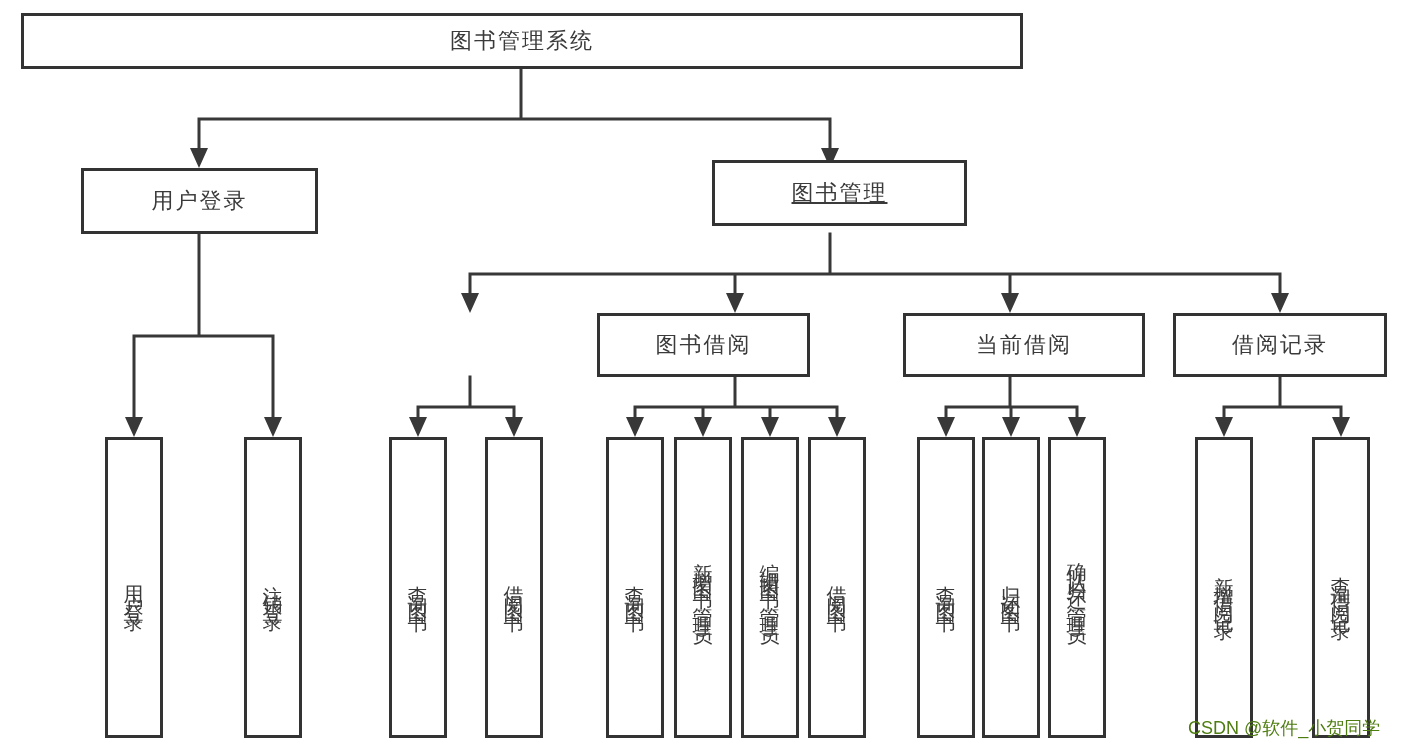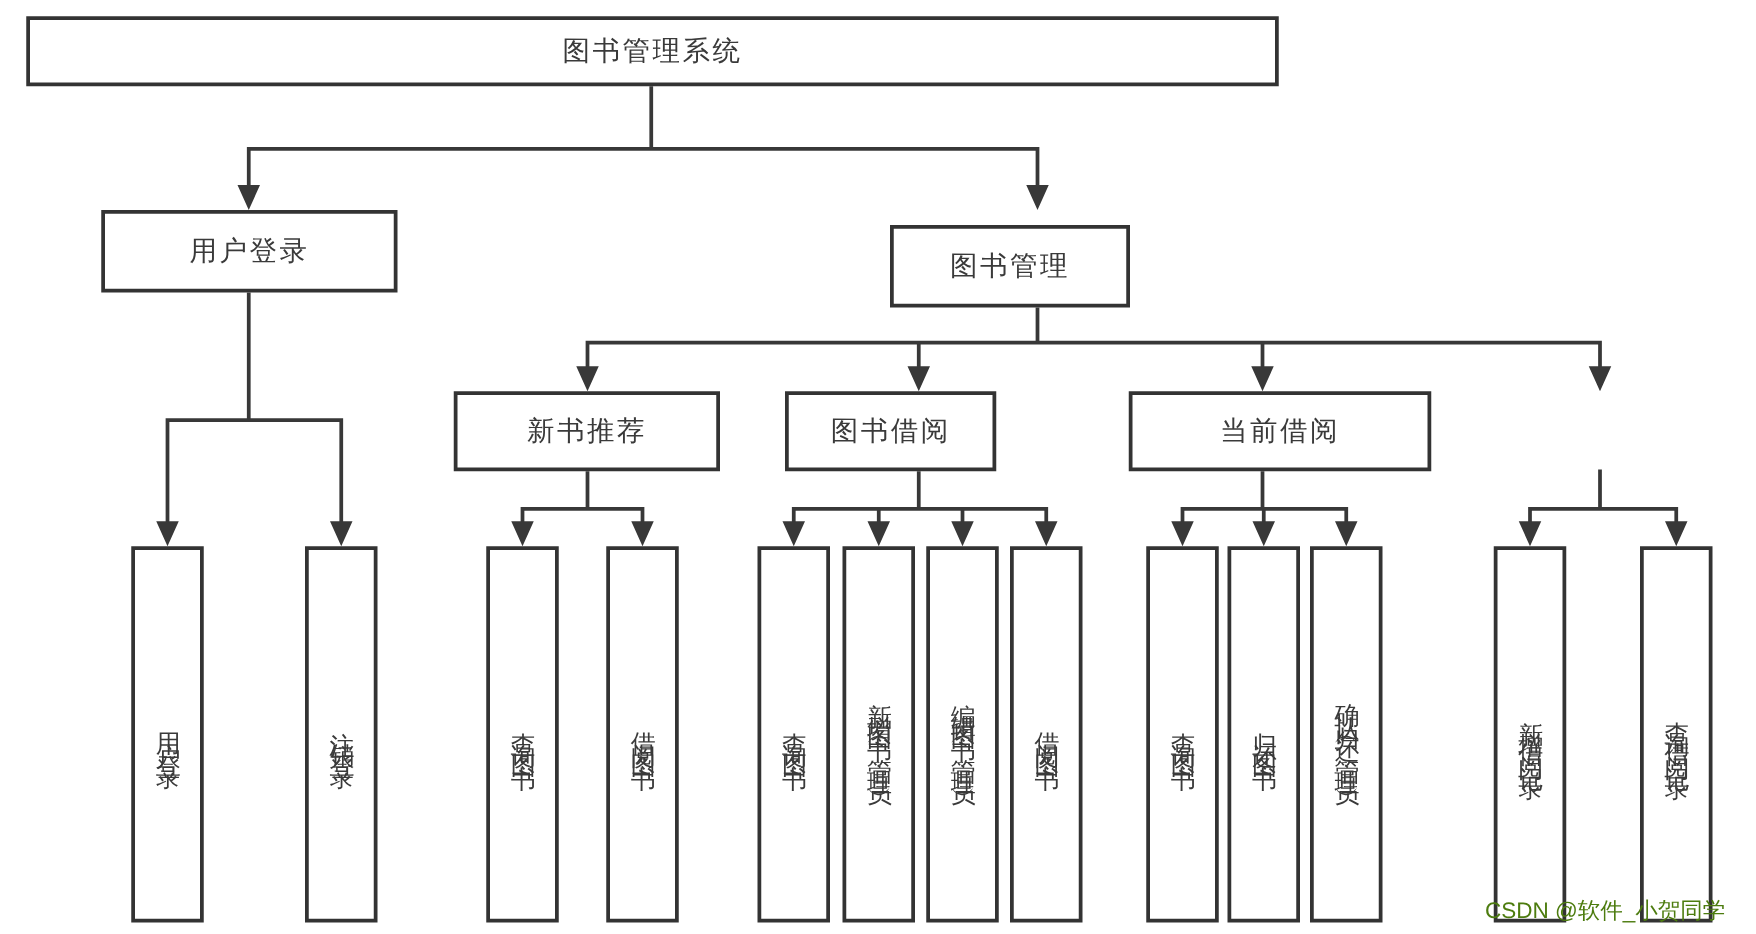--- a/index.html
+++ b/index.html
@@ -45,23 +45,23 @@
   }
   .vbox .vtext {
     writing-mode: vertical-rl;
     text-orientation: mixed;
     letter-spacing: 9px;
     line-height: 1;
   }
   
   .n-root   { left: 21px;   top: 13px;  width: 1002px; height: 56px; }
   .n-l2a    { left: 81px;   top: 168px; width: 237px;  height: 66px; }
-  .n-l2b    { left: 712px;  top: 180px; width: 192px;  height: 66px; }
+  .n-l2b    { left: 712px;  top: 160px; width: 255px;  height: 66px; text-decoration: underline; }
   .n-l3a    { left: 363px;  top: 313px; width: 213px;  height: 64px; }
-  .n-l3b    { left: 628px;  top: 313px; width: 169px;  height: 64px; }
+  .n-l3b    { left: 597px;  top: 313px; width: 213px;  height: 64px; }
   .n-l3c    { left: 903px;  top: 313px; width: 242px;  height: 64px; }
   .n-l3d    { left: 1173px; top: 313px; width: 214px;  height: 64px; }
   .lf-1  { left: 105px; }
   .lf-2  { left: 244px; }
   .lf-3  { left: 389px; }
   .lf-4  { left: 485px; }
   .lf-5  { left: 606px; }
   .lf-6  { left: 674px; }
   .lf-7  { left: 741px; }
   .lf-8  { left: 808px; }
@@ -113,28 +113,28 @@
     <span>图书管理系统</span>
   </div>
 
   <div class="box hbox n-l2a">
     <span>用户登录</span>
   </div>
   <div class="box hbox n-l2b">
     <span>图书管理</span>
   </div>
 
-  <div class="box hbox n-l3a">
-    <span>新书推荐</span>
-  </div>
   <div class="box hbox n-l3b">
     <span>图书借阅</span>
   </div>
   <div class="box hbox n-l3c">
     <span>当前借阅</span>
+  </div>
+  <div class="box hbox n-l3d">
+    <span>借阅记录</span>
   </div>
 
   <div class="box vbox lf-1">
     <span class="vtext">用户登录</span>
   </div>
   <div class="box vbox lf-2">
     <span class="vtext">注销登录</span>
   </div>
 
   <div class="box vbox lf-3">

